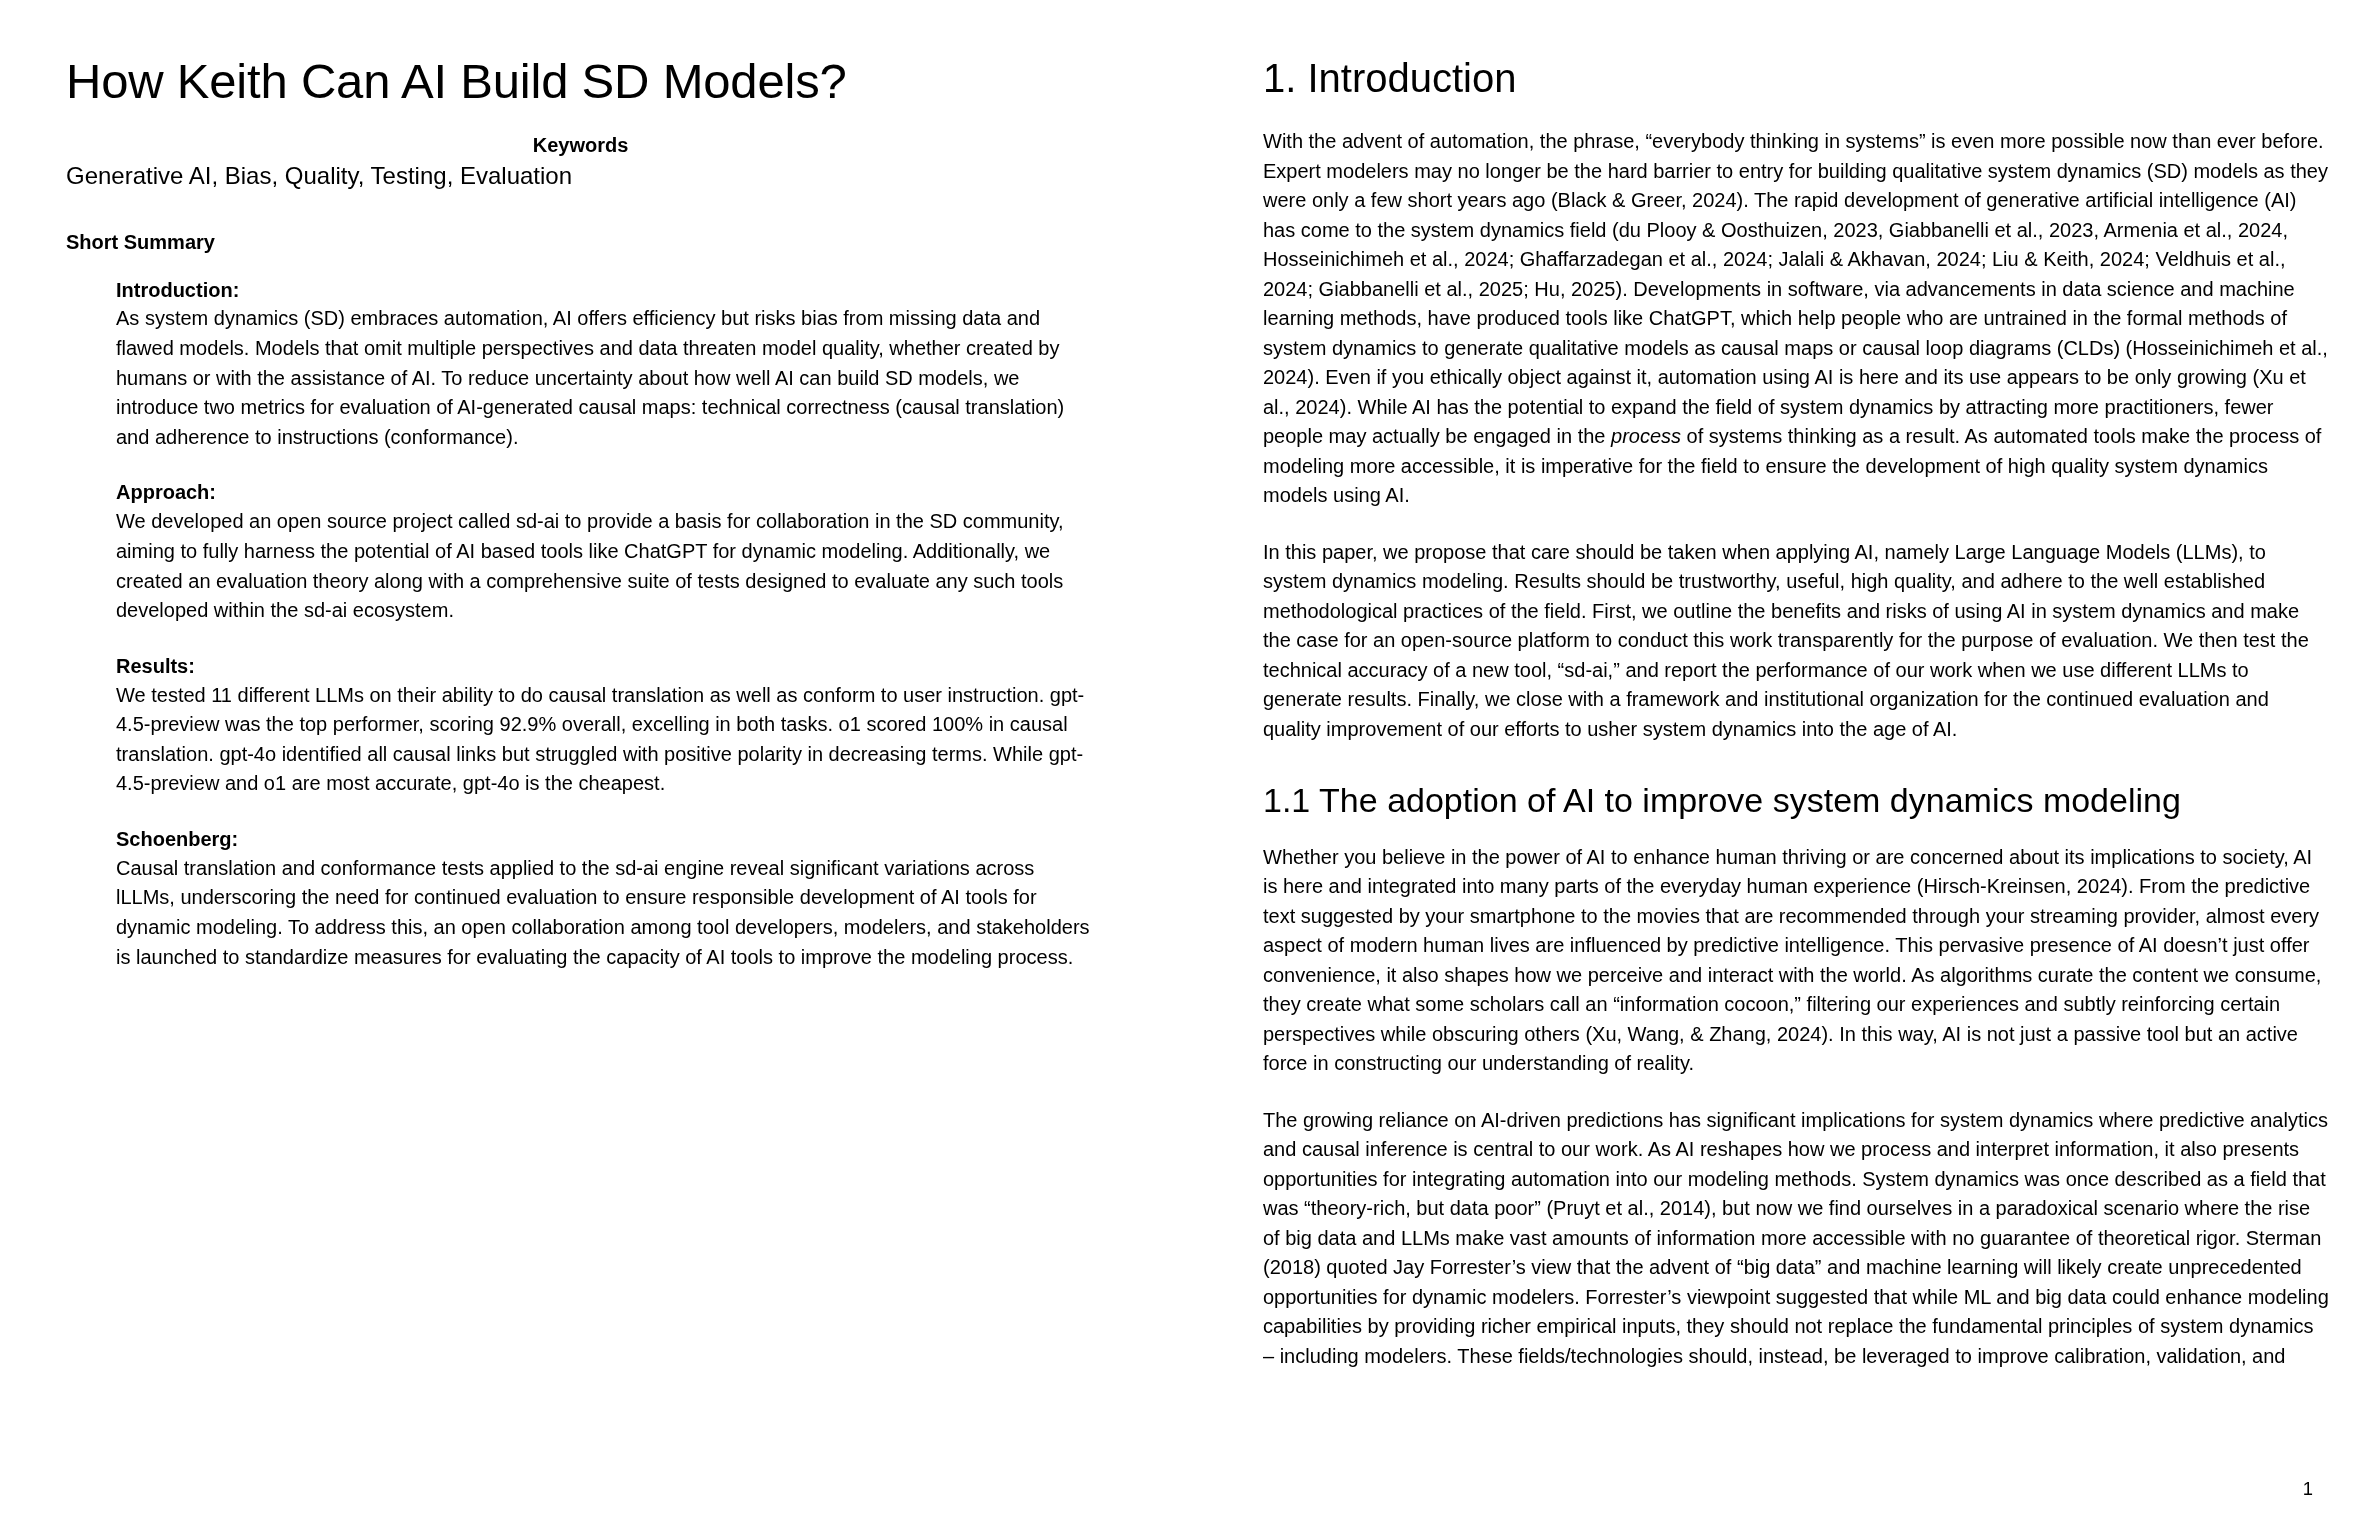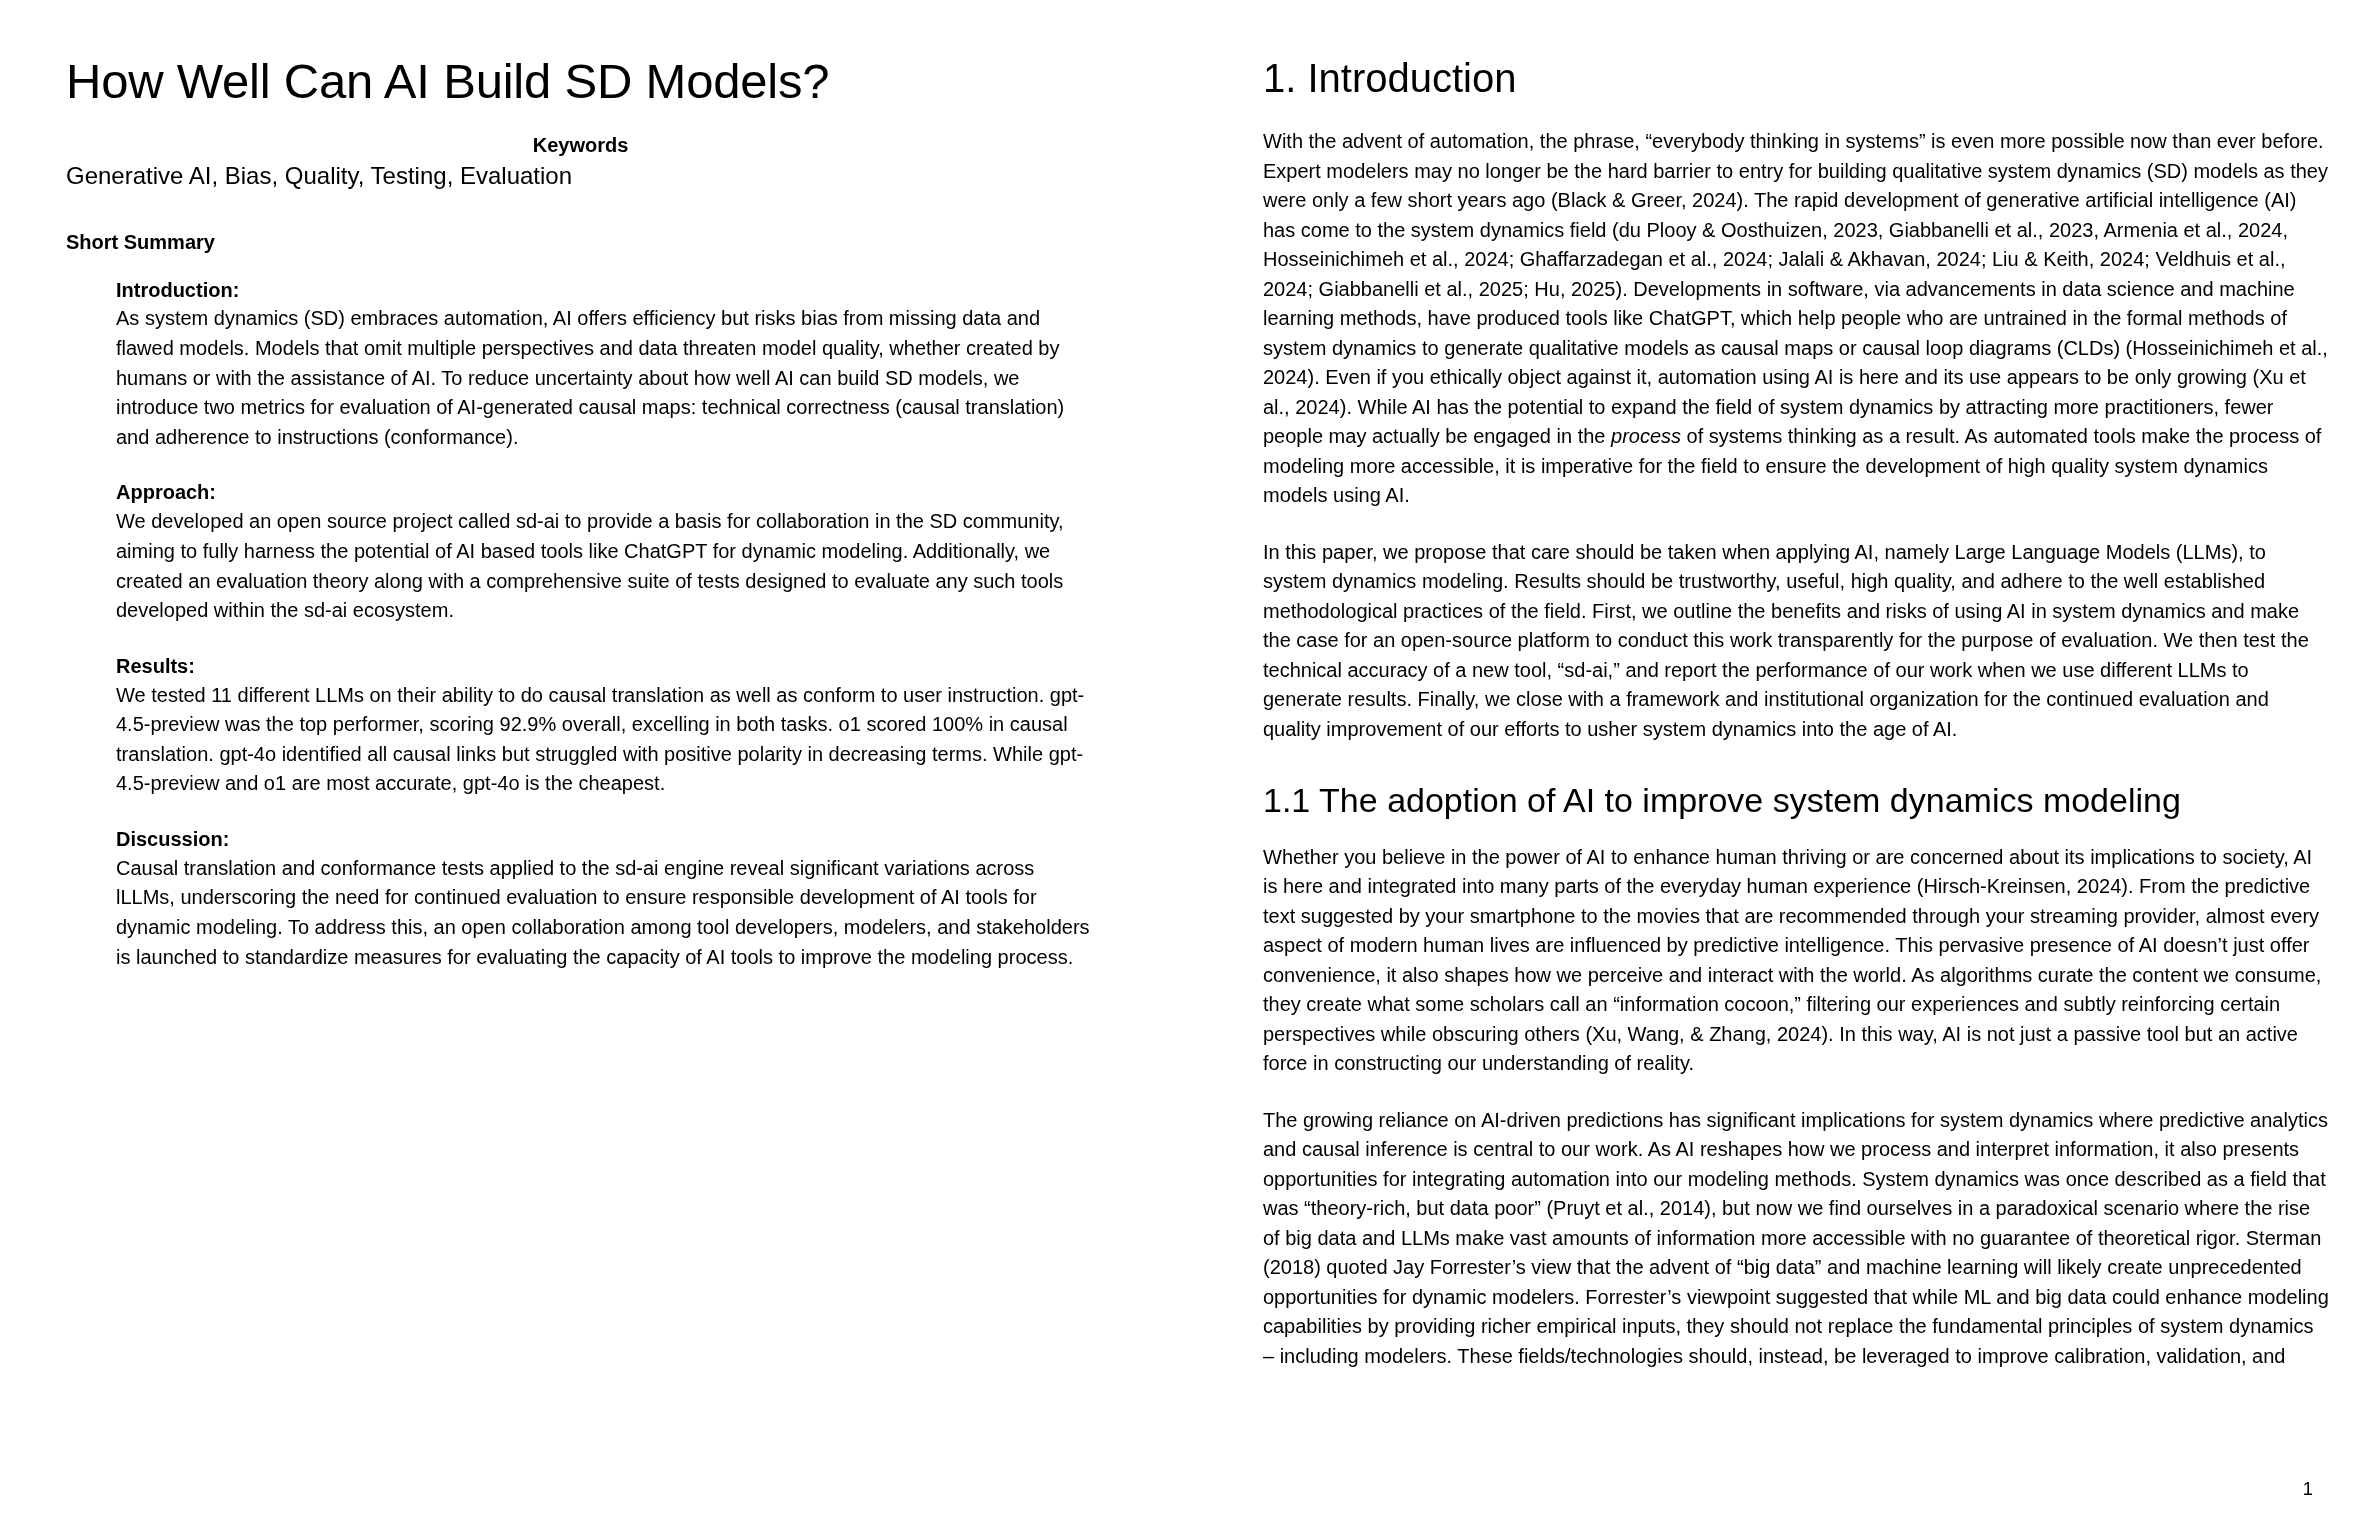--- a/index.html
+++ b/index.html
@@ -119,21 +119,21 @@
     line-height: 1;
   }
 </style>
 </head>
 <body>
 
 <div class="page">
 
   <div class="col col-left">
 
-    <h1 class="paper-title">How Well Can AI Build SD Models?</h1>
+    <h1 class="paper-title">How Keith Can AI Build SD Models?</h1>
 
 
 
     <p class="section-label">Keywords</p>
     <p class="section-value">Generative AI, Bias, Quality, Testing, Evaluation</p>
 
     <p class="summary-heading">Short Summary</p>
 
     <div class="summary-block">
 
@@ -146,21 +146,21 @@
         <p class="summary-item-title">Approach:</p>
         <p class="summary-item-body">We developed an open source project called sd-ai to provide a basis for collaboration in the SD community, aiming to fully harness  the potential of AI based tools like ChatGPT for dynamic modeling.  Additionally, we created an evaluation theory along with a comprehensive suite of tests designed to evaluate any such tools developed within the sd-ai ecosystem.</p>
       </div>
 
       <div class="summary-item">
         <p class="summary-item-title">Results:</p>
         <p class="summary-item-body">We tested 11 different LLMs on their ability to do causal translation as well as conform to user instruction. gpt-4.5-preview was the top performer, scoring 92.9% overall, excelling in both tasks. o1 scored 100% in causal translation. gpt-4o identified all causal links but struggled with positive polarity in decreasing terms. While gpt-4.5-preview and o1 are most accurate, gpt-4o is the cheapest.</p>
       </div>
 
       <div class="summary-item">
-        <p class="summary-item-title">Discussion:</p>
+        <p class="summary-item-title">Schoenberg:</p>
         <p class="summary-item-body">Causal translation and conformance tests applied to the sd-ai engine reveal significant variations across lLLMs, underscoring the need for continued evaluation to ensure responsible development of AI tools for dynamic modeling. To address this, an open collaboration among tool developers, modelers, and stakeholders is launched to standardize  measures for evaluating the capacity of AI tools to improve the modeling process.</p>
       </div>
 
     </div>
   </div>
 
   <div class="col col-right">
 
     <h2 class="h1">1. Introduction</h2>
 

